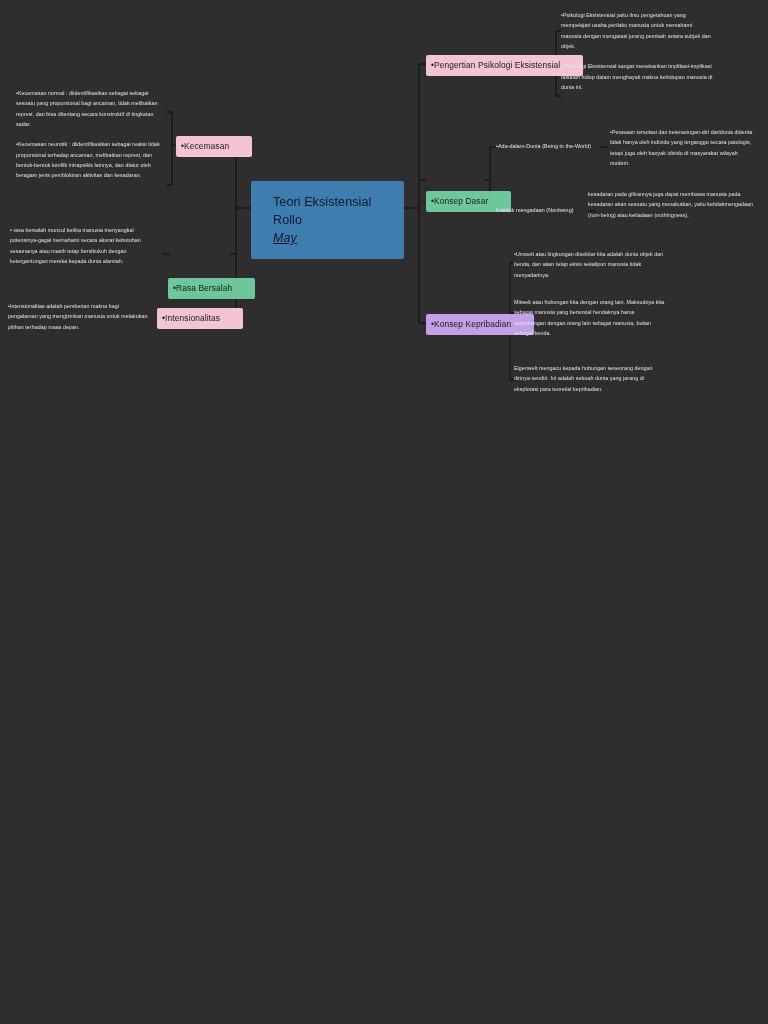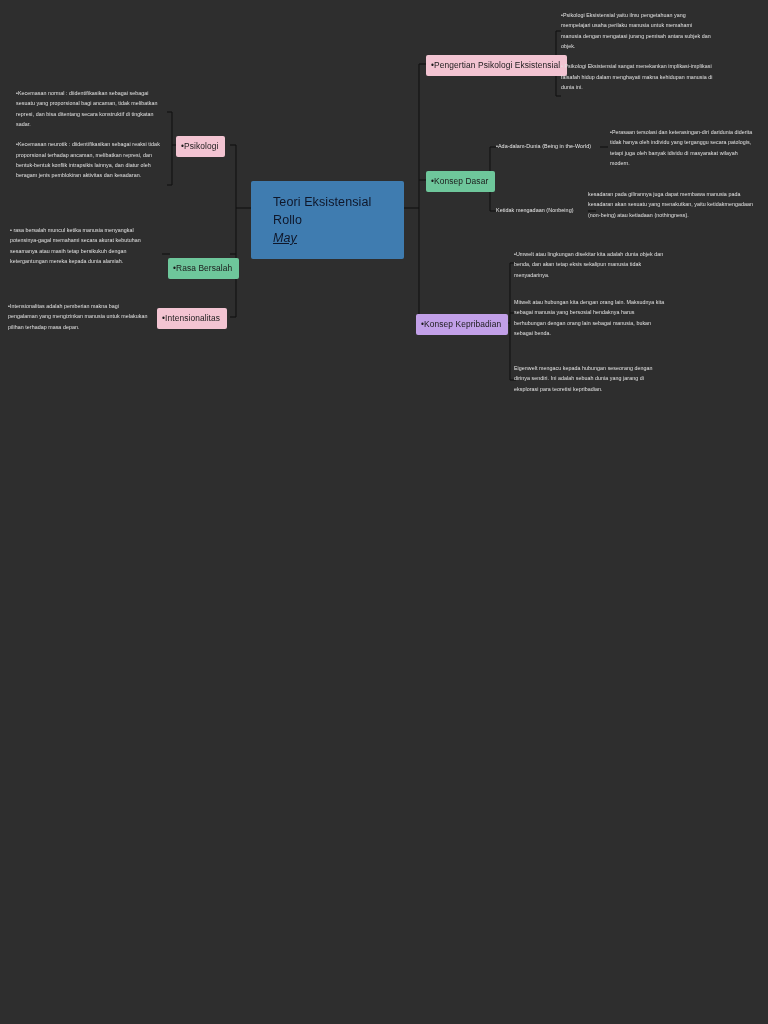--- a/index.html
+++ b/index.html
@@ -44,25 +44,25 @@
     color: #0f172a;
     font-size: 12.5px;
     padding: 12px 10px 12px 22px;
     line-height: 1.45;
   }
   .root .u { text-decoration: underline; font-style: italic; }
 
   
   .chip {
     font-size: 8.4px;
-    padding: 5px 7px 5px 5px;
+    padding: 5px 23px 5px 5px;
     white-space: nowrap;
   }
   .chip-pink   { background: #f3c4d2; }
-  .chip-green  { background: #6ec79b; }
+  .chip-green  { background: #6ec79b; margin-top: 20px; }
   .chip-purple { background: #c2a0e8; }
 
   
   .plain {
     position: absolute;
     color: #e8e8e8;
     font-size: 5.4px;
     line-height: 1.22;
     letter-spacing: .05px;
   }
@@ -132,21 +132,21 @@
       <path d="M510,380 L516,380"></path>
     </g>
   </svg>
 
   <div class="node root" style="left:251px; top:181px; width:153px;">
     <span>Teori Eksistensial Rollo</span><br>
     <span class="u">May</span>
   </div>
 
   <div class="node chip chip-pink" style="left:176px; top:136px;">
-    <span>•Psikologi</span>
+    <span>•Kecemasan</span>
   </div>
 
   <div class="node chip chip-green" style="left:168px; top:258px;">
     <span>•Rasa Bersalah</span>
   </div>
 
   <div class="node chip chip-pink" style="left:157px; top:308px;">
     <span>•Intensionalitas</span>
   </div>
 
@@ -164,21 +164,21 @@
   </div>
 
   <div class="node chip chip-pink" style="left:426px; top:55px;">
     <span>•Pengertian Psikologi Eksistensial</span>
   </div>
 
   <div class="node chip chip-green" style="left:426px; top:171px;">
     <span>•Konsep Dasar</span>
   </div>
 
-  <div class="node chip chip-purple" style="left:416px; top:314px;text-align:right;">
+  <div class="node chip chip-purple" style="left:426px; top:314px;text-align:right;">
     <span>•Konsep Kepribadian</span>
   </div>
 
   <div class="leaf" style="left:561px; top:10px; width:152px;">
     <p>•Psikologi Eksistensial yaitu ilmu pengetahuan yang mempelajari usaha perilaku manusia untuk memahami manusia dengan mengatasi jurang pemisah antara subjek dan objek.</p>
     <p>• Psikologi Eksistensial sangat menekankan implikasi-implikasi falsafah hidup dalam menghayati makna kehidupan manusia di dunia ini.</p>
   </div>
 
   <div class="plain" style="left:496px; top:143px; width:110px;">
     <span>•Ada-dalam-Dunia (Being in the-World)</span>

